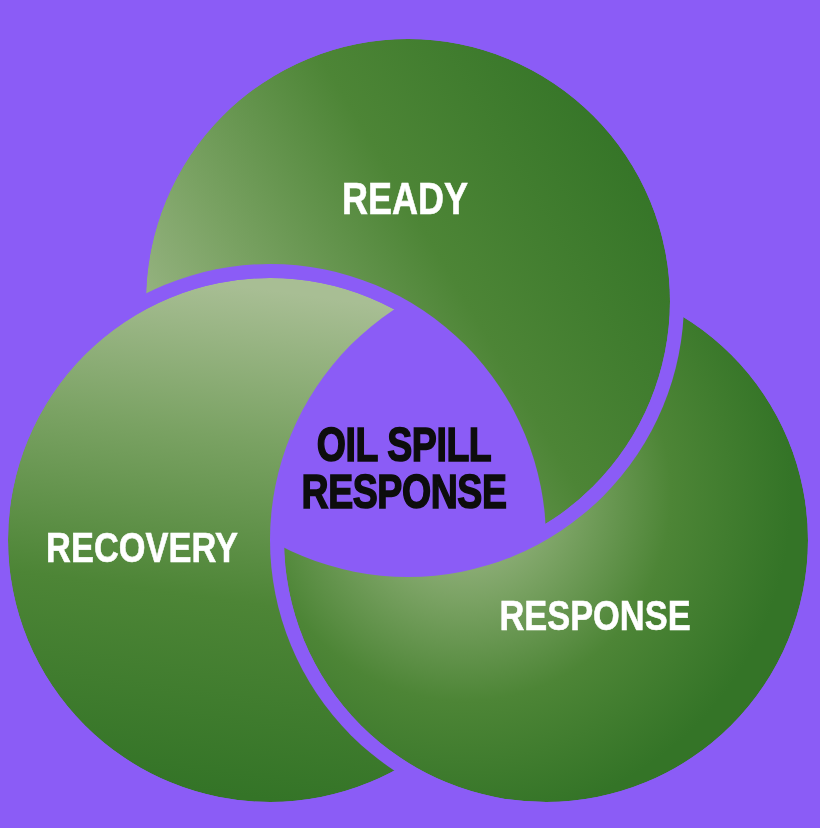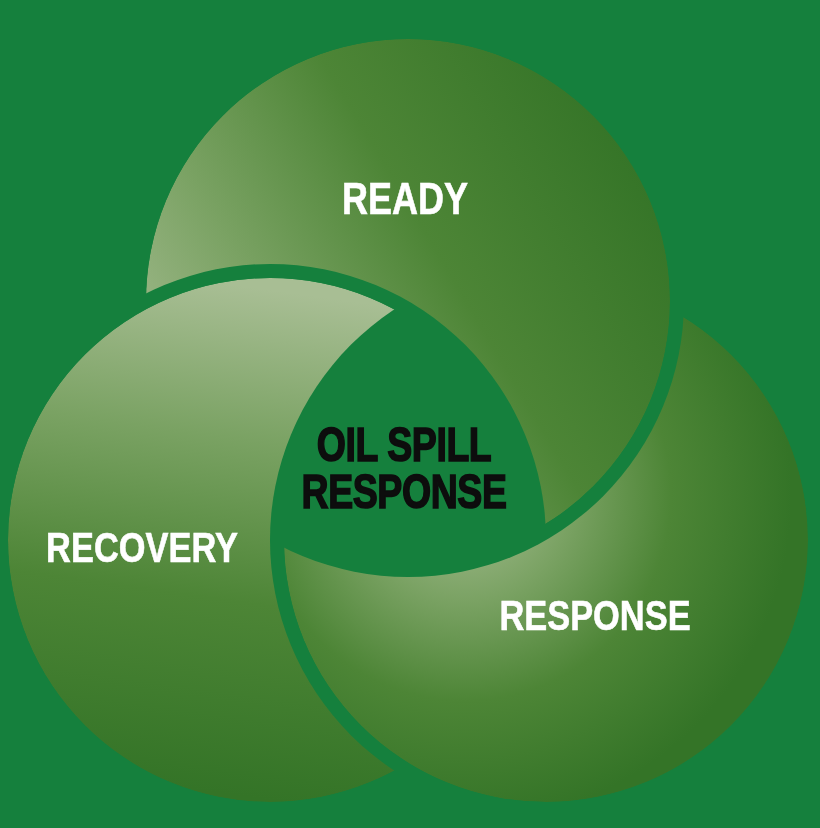--- a/index.html
+++ b/index.html
@@ -5,21 +5,21 @@
   html, body {
     margin: 0;
     padding: 0;
     background: #f4f5f3;
     font-family: "Liberation Sans", sans-serif;
   }
   .stage {
     position: relative;
     width: 820px;
     height: 828px;
-    background: #15803d;
+    background: #8b5cf6;
     overflow: hidden;
   }
   .stage svg {
     position: absolute;
     left: 0;
     top: 0;
   }
   .seg-label {
     position: absolute;
     color: #ffffff;

